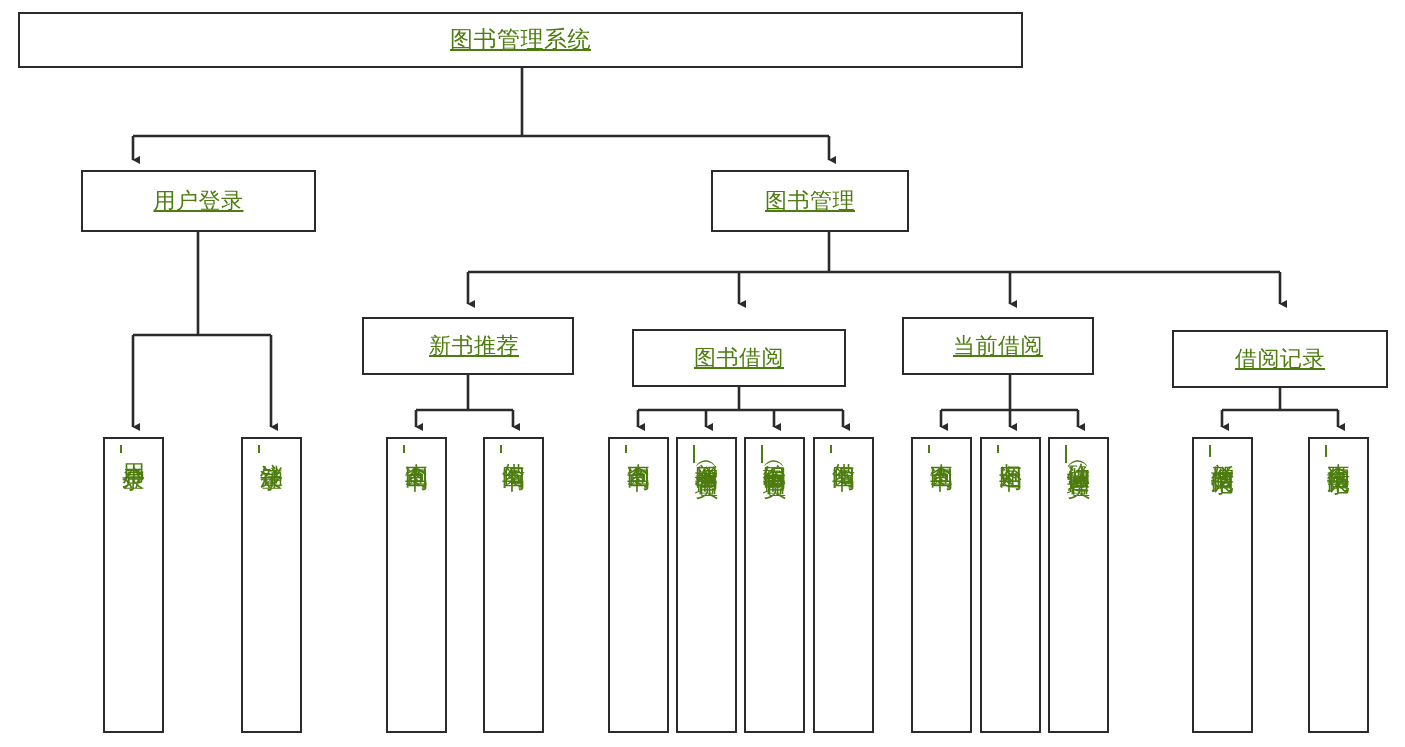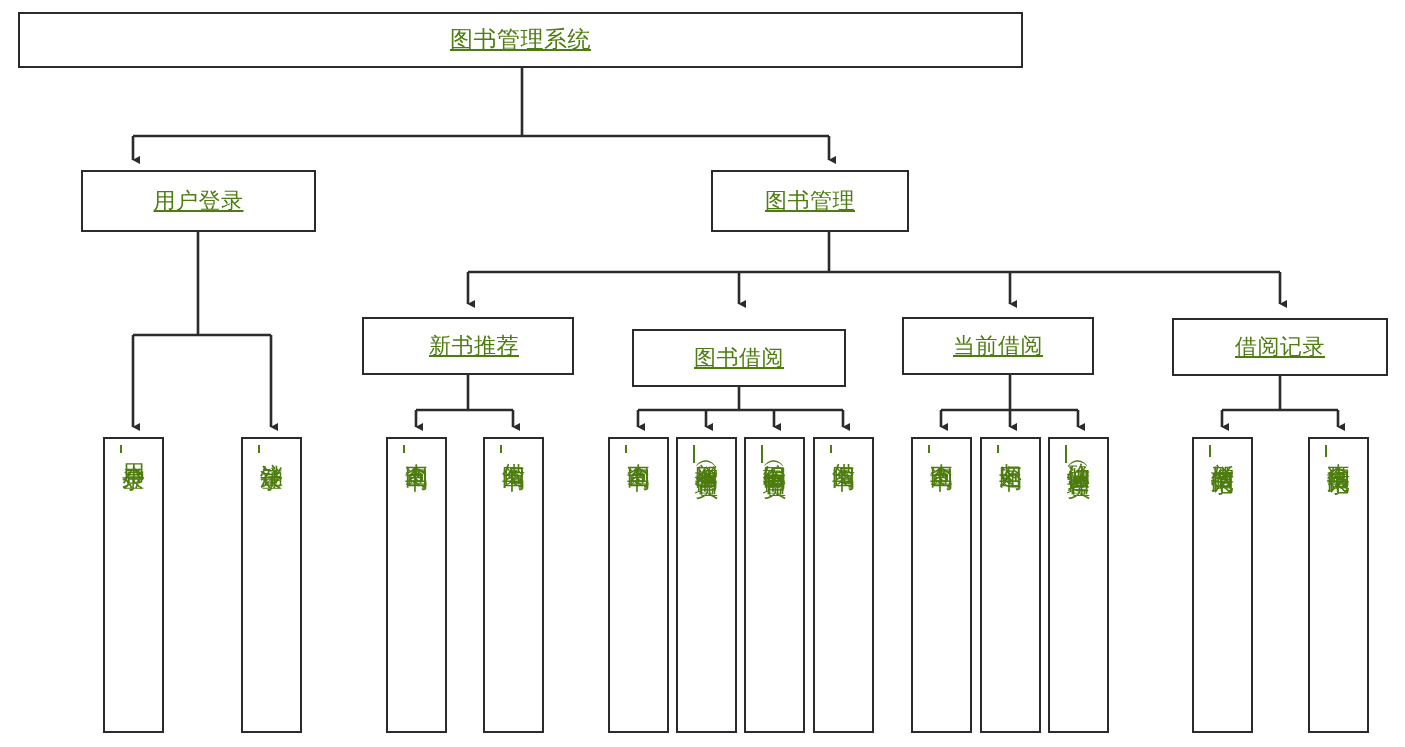--- a/index.html
+++ b/index.html
@@ -161,21 +161,21 @@
   </div>
 
   <div class="node-box node-h" style="left:632px; top:317px; width:214px; height:58px;margin-top:12px;">
     <span class="node-label">图书借阅</span>
   </div>
 
   <div class="node-box node-h" style="left:902px; top:317px; width:192px; height:58px;">
     <span class="node-label">当前借阅</span>
   </div>
 
-  <div class="node-box node-h" style="left:1172px; top:318px; width:216px; height:58px;">
+  <div class="node-box node-h" style="left:1172px; top:330px; width:216px; height:58px;">
     <span class="node-label">借阅记录</span>
   </div>
 
   <div class="node-box node-v" style="left:103px; top:437px; width:61px; height:296px;">
     <span class="node-label">用户登录</span>
   </div>
 
   <div class="node-box node-v" style="left:241px; top:437px; width:61px; height:296px;">
     <span class="node-label">注销登录</span>
   </div>

